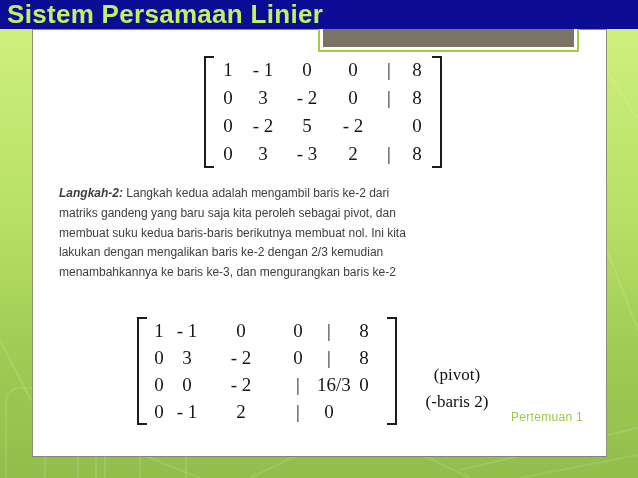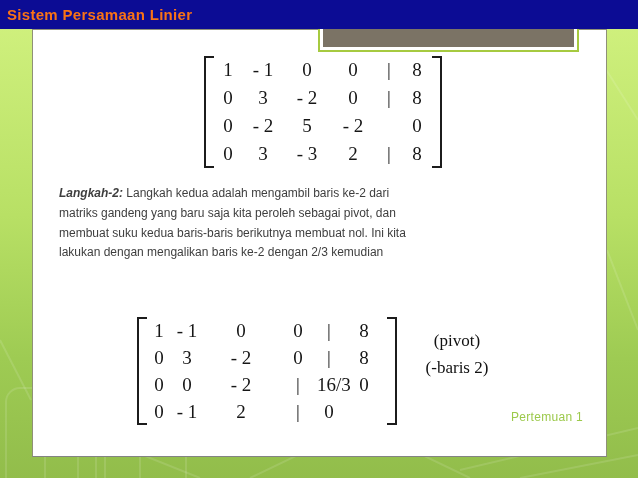--- a/index.html
+++ b/index.html
@@ -24,23 +24,23 @@
   .title-bar {
     position: absolute;
     left: 0; top: 0;
     width: 638px; height: 29px;
     background: #0c0c94;
     z-index: 3;
     display: flex;
     align-items: center;
   }
   .title-text {
-    color: #f97316;
+    color: #bef264;
     font-weight: bold;
-    font-size: 15px;
+    font-size: 26px;
     letter-spacing: 0.3px;
     padding-left: 7px;
     white-space: nowrap;
   }
   .gray-box {
     position: absolute;
     left: 318px; top: 29px;
     width: 261px; height: 23px;
     box-sizing: border-box;
     background: #ffffff;
@@ -75,21 +75,21 @@
     width: 512px;
     z-index: 2;
     color: #3e3e3e;
     font-size: 12px;
   }
   .pline { height: 19.8px; line-height: 19.8px; white-space: nowrap; }
   .plabel { font-weight: bold; font-style: italic; }
 
   .annotations {
     position: absolute;
-    left: 382px; top: 300px;
+    left: 382px; top: 334px;
     width: 150px;
     z-index: 2;
     font-family: "Liberation Serif", serif;
     font-size: 17px;
     color: #111111;
     text-align: center;
   }
   .arow { height: 27px; line-height: 27px; white-space: nowrap; }
 
   .footer-text {
@@ -163,20 +163,21 @@
       <span class="mc">8</span>
     </div>
     <div class="bk bk-r"></div>
   </div>
 
   <div class="paragraph">
     <div class="pline"><span class="plabel">Langkah-2:</span><span> Langkah kedua adalah mengambil baris ke-2 dari</span></div>
     <div class="pline">matriks gandeng yang baru saja kita peroleh sebagai pivot, dan</div>
     <div class="pline">membuat suku kedua baris-baris berikutnya membuat nol. Ini kita</div>
     <div class="pline">lakukan dengan mengalikan baris ke-2 dengan 2/3 kemudian</div>
+    <div class="pline">menambahkannya ke baris ke-3, dan mengurangkan baris ke-2</div>
   </div>
 
   <div class="matrix matrix2 m2">
     <div class="bk bk-l"></div>
     <div class="mgrid">
       <span class="mc">1</span>
       <span class="mc">- 1</span>
       <span class="mc">0</span>
       <span class="mc">0</span>
       <span class="mc">|</span>

